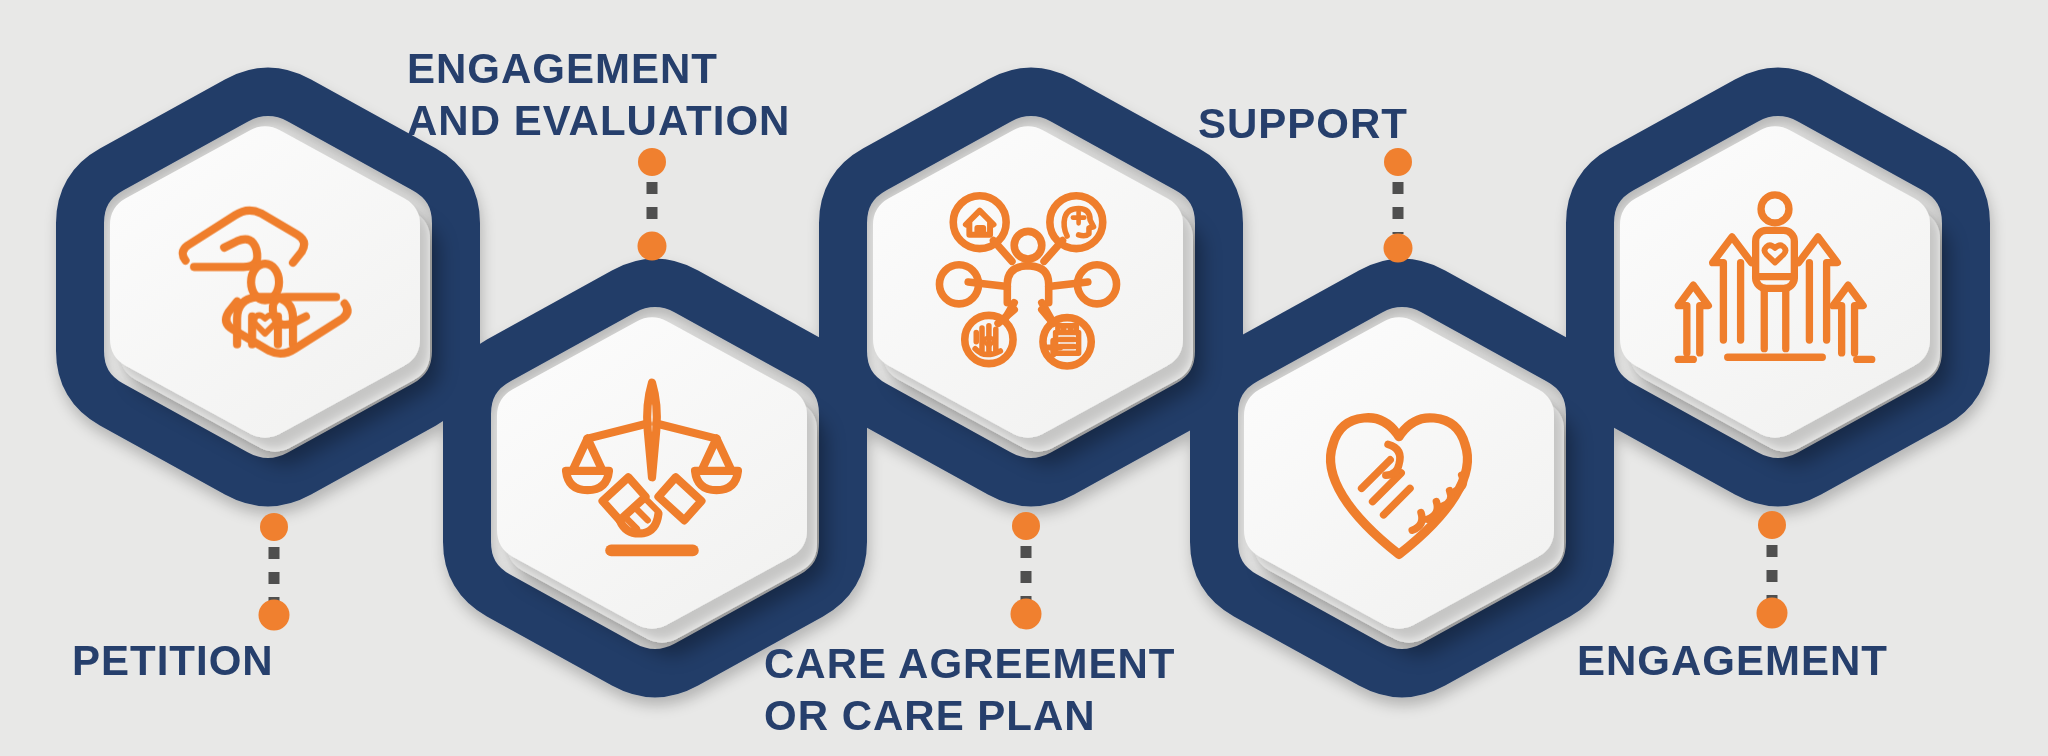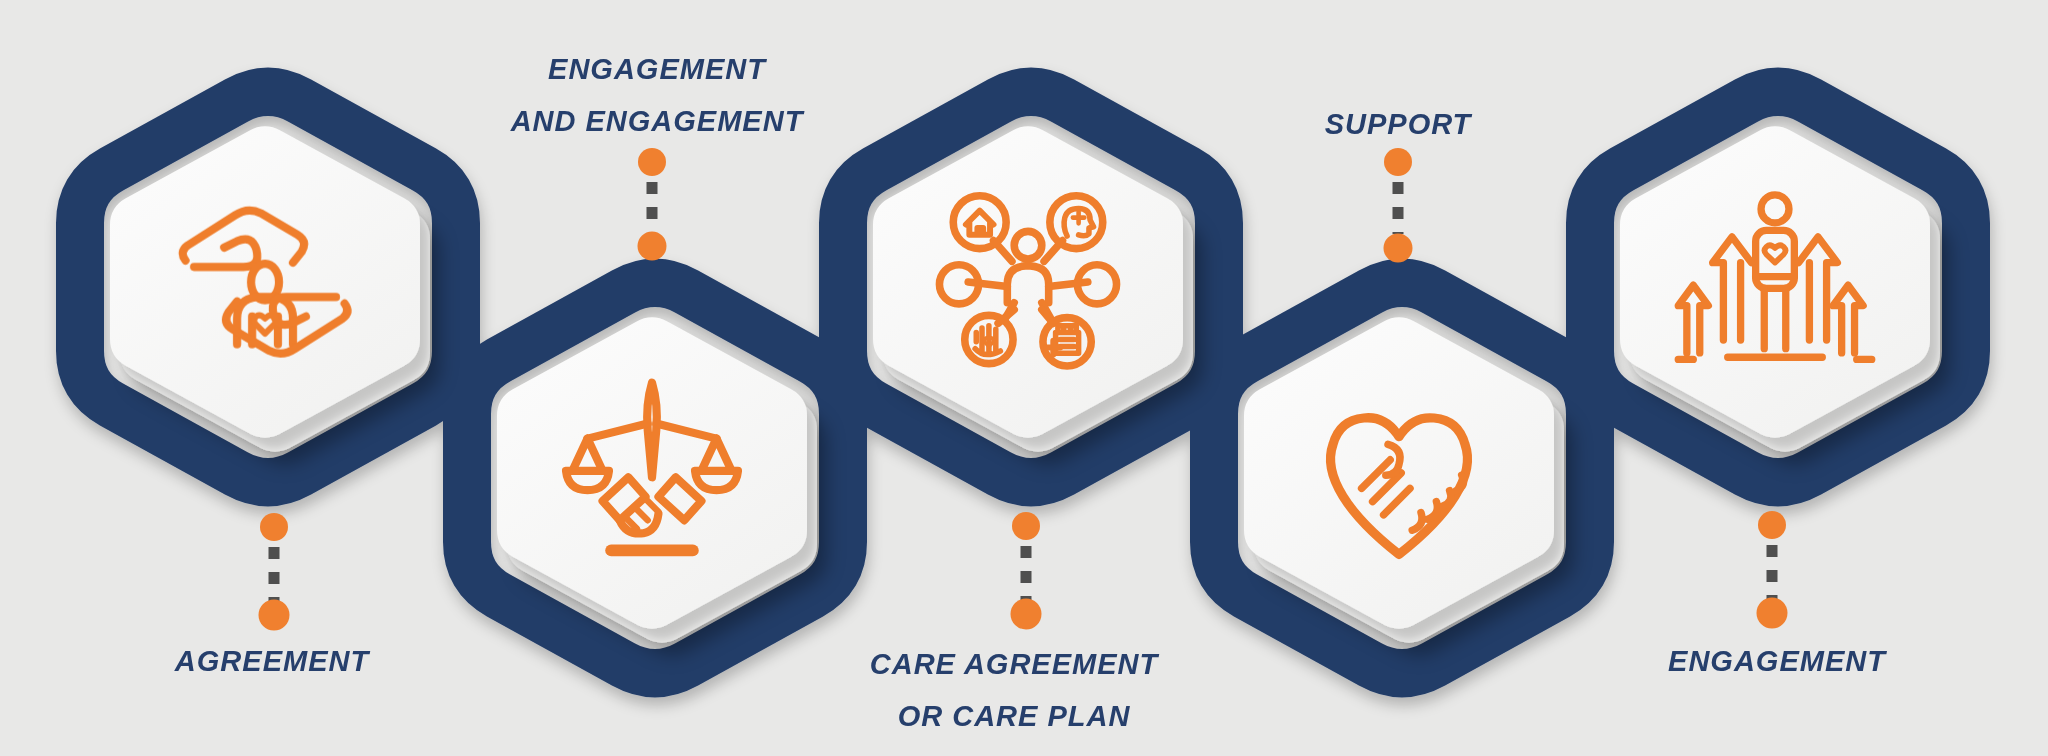--- a/index.html
+++ b/index.html
@@ -7,28 +7,27 @@
     position: relative;
     width: 2048px;
     height: 756px;
     background: #e8e8e7;
     overflow: hidden;
     font-family: "Liberation Sans", "DejaVu Sans", sans-serif;
   }
   #stage svg.scene { position: absolute; left: 0; top: 0; }
   .step-label {
     position: absolute;
-    text-align: center;
+    text-align: left;
     color: #263f6c;
     font-weight: 700;
-    font-size: 29px;
+    font-size: 42px;
     line-height: 52px;
     letter-spacing: 1px;
     white-space: nowrap;
-    font-style: italic;
   }
   .step-label span { display: block; }
   .step-label span:empty { display: none; }
   .lbl-1 { left: 72px;   top: 635px; width: 400px; }
   .lbl-2 { left: 407px;  top: 43px;  width: 500px; }
   .lbl-3 { left: 764px;  top: 638px; width: 500px; }
   .lbl-4 { left: 1198px; top: 98px;  width: 400px; }
   .lbl-5 { left: 1577px; top: 635px; width: 400px; }
 </style>
 </head>
@@ -182,26 +181,26 @@
       <path d="M45,53 V81 M55,53 V81"></path>
       <path d="M26,77 V41 H21 L30,29 L39,41 M34,41 V77"></path>
       <path d="M66,77 V41 M61,41 L70,29 L79,41 H74 V77"></path>
       <path d="M9,83 V61 H5 L12,51.5 L19,61 H15 V83"></path>
       <path d="M81,83 V61 H77 L84,51.5 L91,61 H87 V83"></path>
       <path d="M28,85 H72 M5,86 H12 M88,86 H95"></path>
     </g>
   </svg>
 
   <div class="step-label lbl-1">
-    <span>AGREEMENT</span>
+    <span>PETITION</span>
 
   </div>
   <div class="step-label lbl-2">
     <span>ENGAGEMENT</span>
-    <span>AND ENGAGEMENT</span>
+    <span>AND EVALUATION</span>
   </div>
   <div class="step-label lbl-3">
     <span>CARE AGREEMENT</span>
     <span>OR CARE PLAN</span>
   </div>
   <div class="step-label lbl-4">
     <span>SUPPORT</span>
 
   </div>
   <div class="step-label lbl-5">

